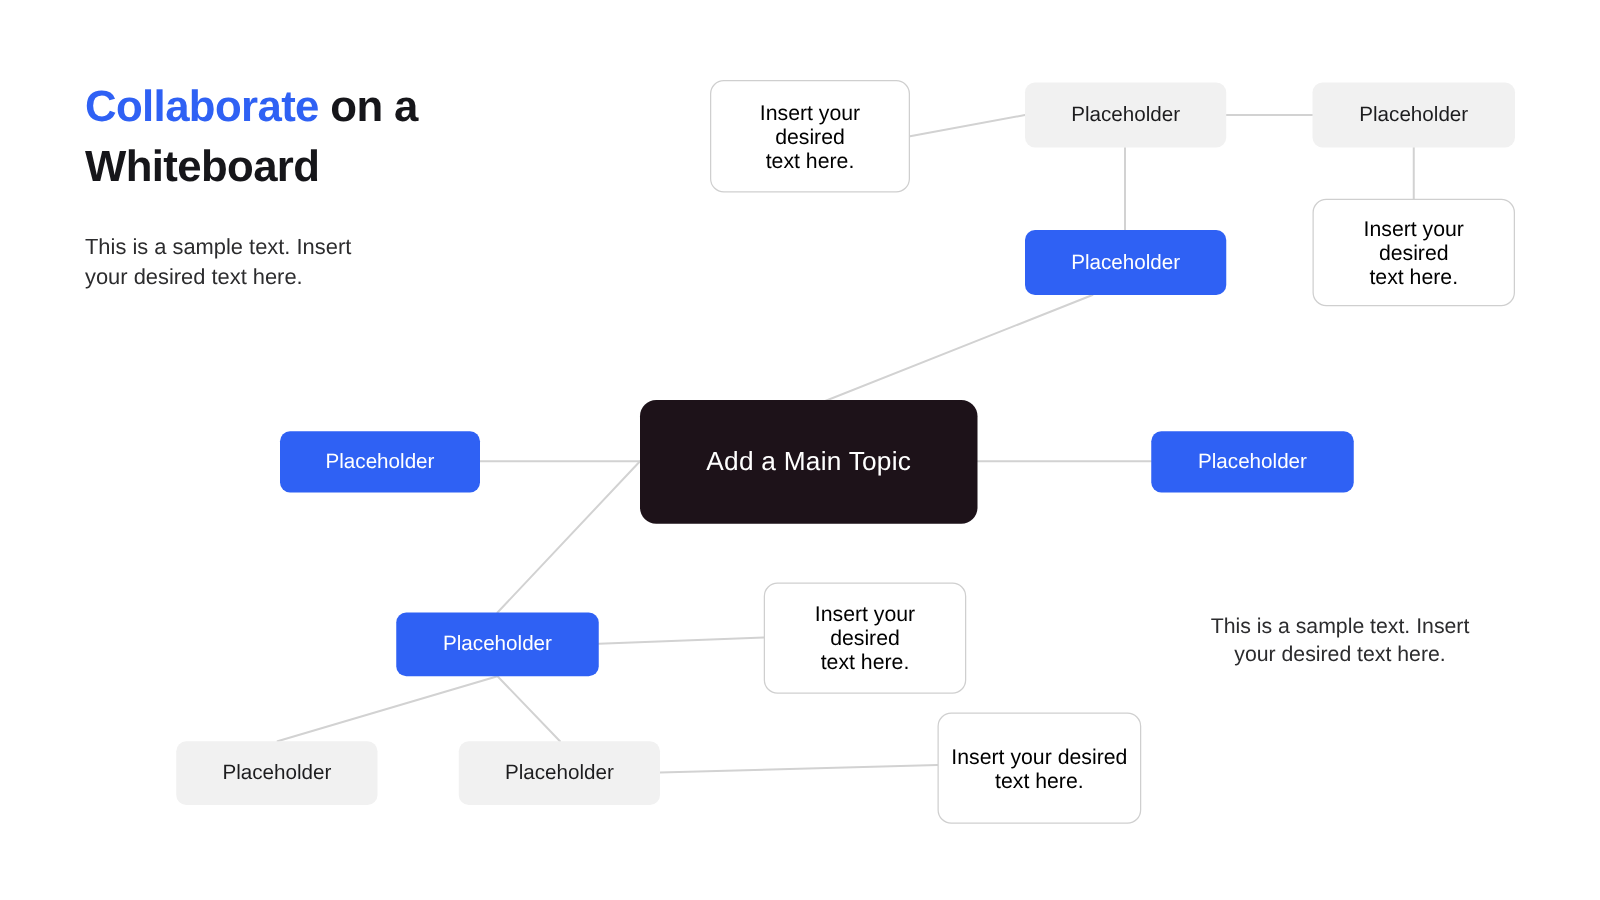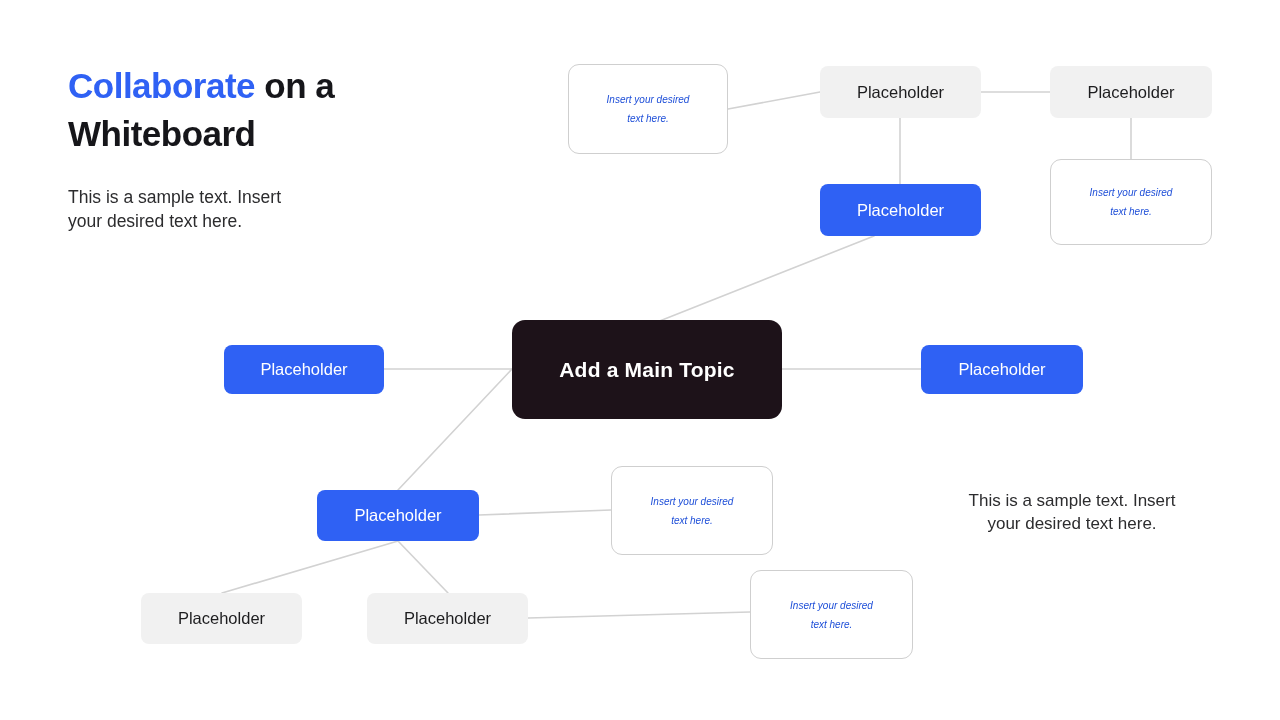--- a/index.html
+++ b/index.html
@@ -92,25 +92,24 @@
     background: #f1f1f1;
     color: #1d1d1f;
     border-radius: 8px;
     font-size: 16.5px;
   }
 
   .node-note {
     background: #ffffff;
     border: 1.6px solid #cfcfcf;
     border-radius: 11px;
-    color: #1d4ed8;
-    font-size: 10px;
+    color: #000000;
+    font-size: 17px;
     line-height: 19px;
     padding: 4px 10px;
-    font-style: italic;
   }
   .node-note span { display: block; }
 </style>
 </head>
 <body>
 
 <div id="canvas">
 
   <svg id="connectors" viewBox="0 0 1280 720" xmlns="http://www.w3.org/2000/svg">
       <line x1="728" y1="109" x2="820" y2="92" stroke="#d2d2d2" stroke-width="1.6" stroke-linecap="round"></line>
@@ -129,21 +128,21 @@
 
   <div class="title">
     <span class="accent">Collaborate</span><span> on a Whiteboard</span>
   </div>
 
   <div class="subtitle">This is a sample text. Insert your desired text here.</div>
 
   <div class="side-note">This is a sample text. Insert your desired text here.</div>
 
   <div id="node-layer">
-      <div class="node node-main" style="left: 512px; top: 320px; width: 270px; height: 99px; font-weight: bold;">
+      <div class="node node-main" style="left: 512px; top: 320px; width: 270px; height: 99px;">
         <span>Add a Main Topic</span>
       </div>
       <div class="node node-gray" style="left: 820px; top: 66px; width: 161px; height: 52px;">
         <span>Placeholder</span>
       </div>
       <div class="node node-gray" style="left: 1050px; top: 66px; width: 162px; height: 52px;">
         <span>Placeholder</span>
       </div>
       <div class="node node-blue" style="left: 820px; top: 184px; width: 161px; height: 52px;">
         <span>Placeholder</span>

